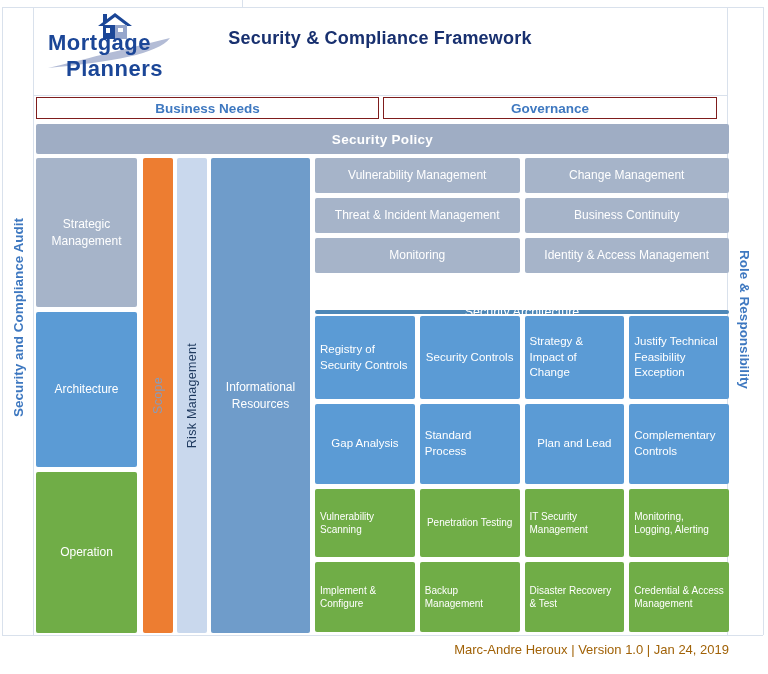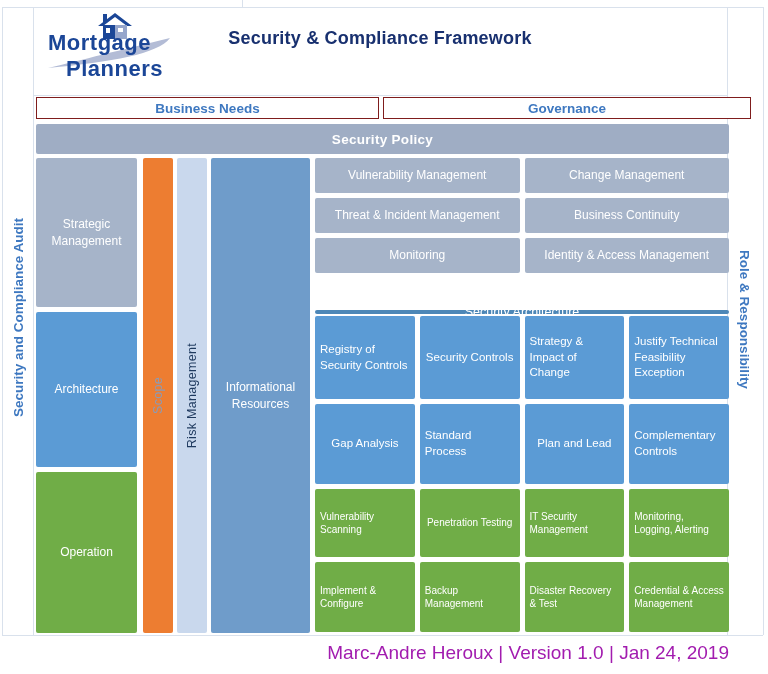--- a/index.html
+++ b/index.html
@@ -60,21 +60,21 @@
         grid-template-rows:35px 35px 35px 33px 83px 80px 68px 70px;gap:5px;}
   .cell{display:flex;align-items:center;justify-content:center;
         color:#fff;border-radius:2px;line-height:1.35;padding:2px 5px;}
   .cell.gray{background:#a6b4c9;font-size:12px;}
   .cell.banner{background:#4d87b7;font-size:12.5px;margin-top:32px;}
   .cell.blue{background:#5b9bd5;font-size:11.5px;}
   .cell.green{background:#70ad47;font-size:10px;}
   .c2{grid-column:span 2;}
   .c4{grid-column:span 4;}
 
-  .footer{position:absolute;top:642px;right:39px;color:#a21caf;font-size:19px;}
+  .footer{position:absolute;top:642px;right:39px;color:#a16207;font-size:13px;}
 </style>
 </head>
 <body>
 
 <div class="canvas">
 
   <div class="hline" style="left:2px;top:7px;width:761px;"></div>
   <div class="hline" style="left:2px;top:635px;width:761px;"></div>
   <div class="hline" style="left:33px;top:95px;width:694px;"></div>
   <div class="vline" style="left:2px;top:7px;height:628px;"></div>
@@ -95,21 +95,21 @@
       <rect x="8" y="16" width="4" height="5" fill="#ffffff"></rect>
       <rect x="20" y="16" width="5" height="4" fill="#ffffff"></rect>
     </svg>
     <div class="word1">Mortgage</div>
     <div class="word2">Planners</div>
   </div>
 
   <div class="title">Security &amp; Compliance Framework</div>
 
   <div class="band-box" style="left:36px;top:97px;width:343px;">Business Needs</div>
-  <div class="band-box" style="left:383px;top:97px;width:368px;">Governance</div>
+  <div class="band-box" style="left:383px;top:97px;width:334px;">Governance</div>
   <div class="policy-bar">Security Policy</div>
 
   <div class="side-label left">Security and Compliance Audit</div>
   <div class="side-label right">Role &amp; Responsibility</div>
 
   <div class="stack-box bg-gray" style="top:158px;height:149px;">Strategic Management</div>
   <div class="stack-box bg-blue" style="top:312px;height:155px;">Architecture</div>
   <div class="stack-box bg-green" style="top:472px;height:161px;">Operation</div>
 
   <div class="vbar scope">

